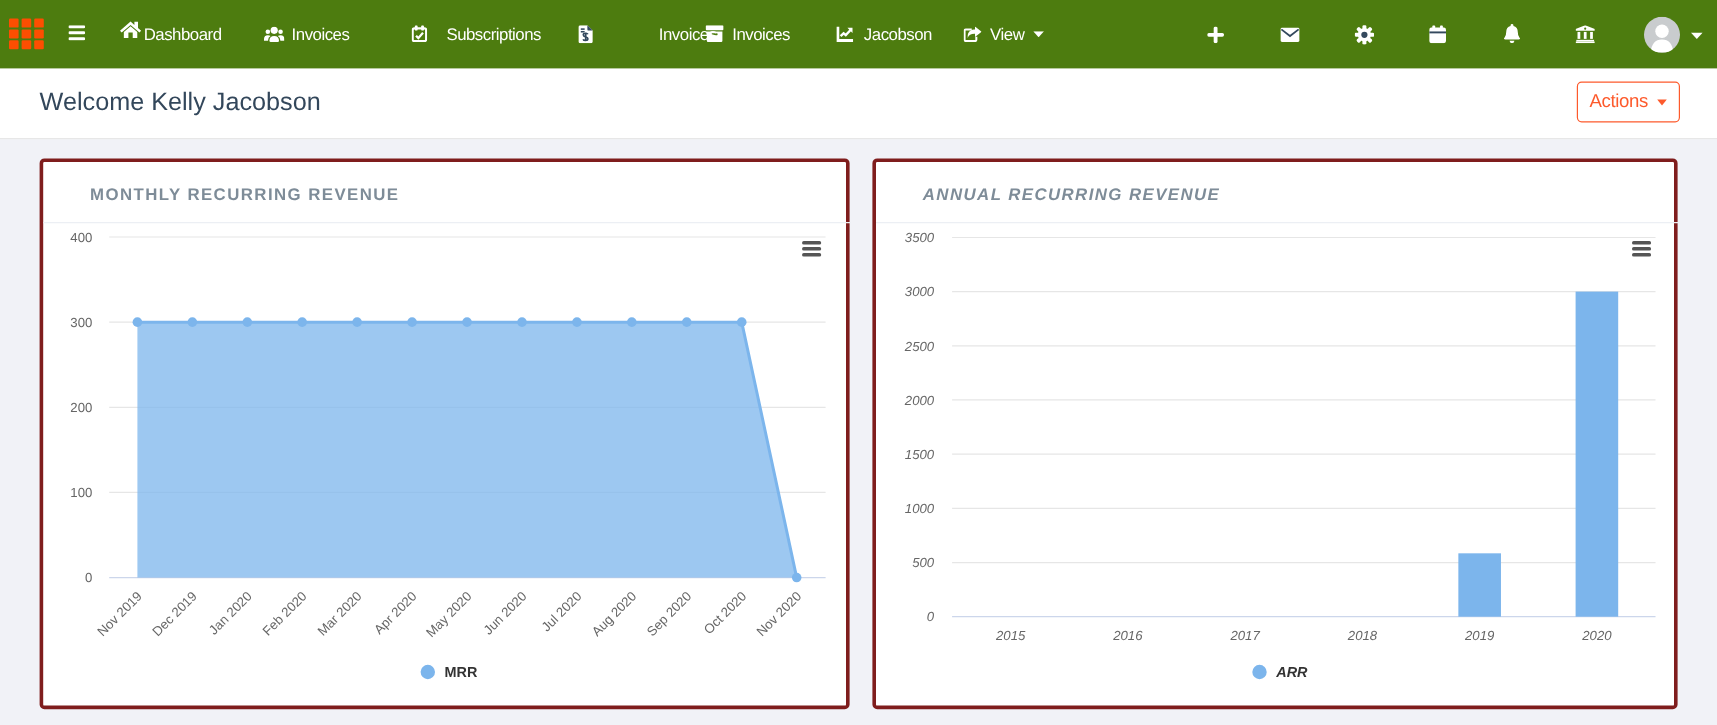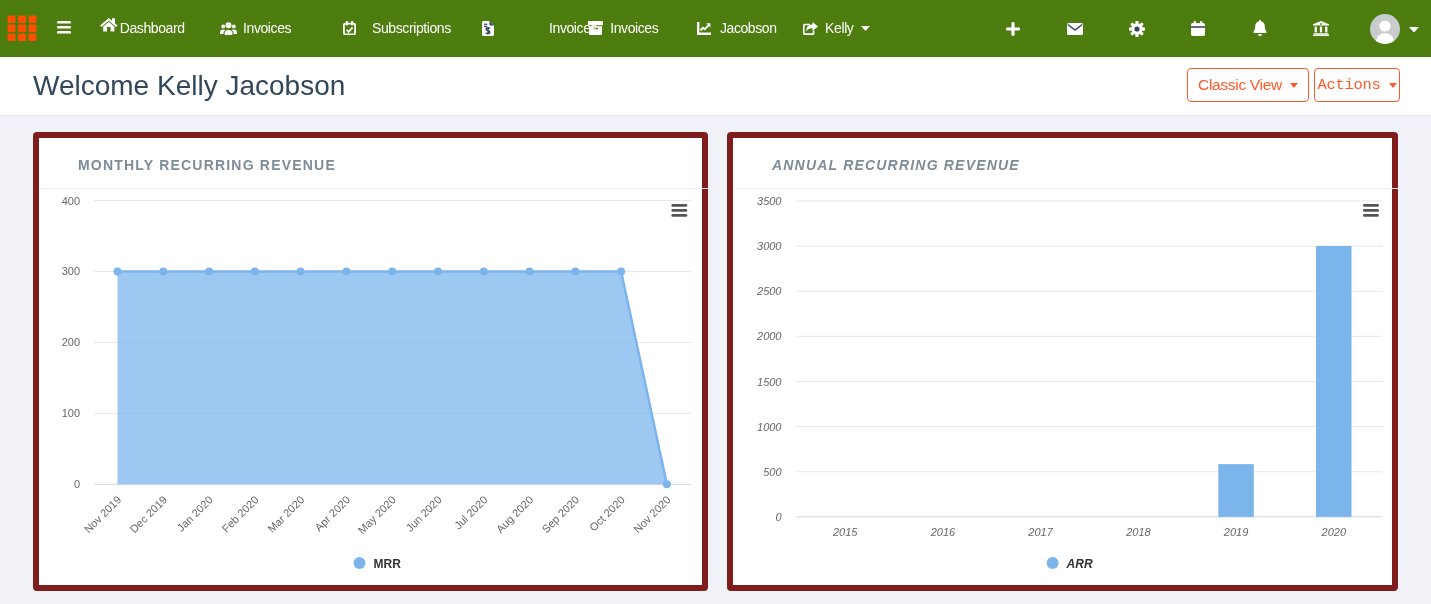--- a/index.html
+++ b/index.html
@@ -1,24 +1,24 @@
 <!DOCTYPE html>
 <html><head>
 <meta charset="utf-8">
 <style>
   * { margin:0; padding:0; box-sizing:border-box; }
   html,body { filter:opacity(1); width:1431px; height:604px; font-family:"Liberation Sans",sans-serif; background:#f1f2f7; position:relative; overflow:hidden; }
   nav { position:absolute; left:0; top:0; width:1431px; height:74px; background:#4d7c0f; box-shadow:0 2px 5px rgba(0,0,0,0.12); }
   nav svg { position:absolute; }
   .navtxt { position:absolute; color:#fff; font-size:14px; letter-spacing:-0.4px; line-height:14px; top:21.2px; }
   .hdr { position:absolute; left:0; top:57px; width:1431px; height:59px; background:#fff; border-bottom:1px solid #e7e7e7; }
-  .hdr h1 { position:absolute; left:33px; top:73px; font-size:28px; font-weight:normal; color:#33475b; line-height:25px; top:16px; }
+  .hdr h1 { position:absolute; left:33px; top:73px; font-size:21px; font-weight:normal; color:#33475b; line-height:25px; top:16px; }
   .btn { position:absolute; height:34px; border:1px solid #fd5a2c; border-radius:4px; color:#fd5a2c; font-size:15.5px; letter-spacing:-0.3px; background:#fff; display:flex; align-items:center; justify-content:center; gap:8px; }
   .caret { width:0; height:0; border-left:4.5px solid transparent; border-right:4.5px solid transparent; border-top:5px solid #fd5a2c; display:inline-block; }
-  .card { position:absolute; background:#fff; border:6px solid #7f1d1d; border-radius:4px; }
+  .card { position:absolute; background:#fff; border:3px solid #7f1d1d; border-radius:4px; }
   .card svg { position:absolute; left:0; top:1px; font-family:"Liberation Sans",sans-serif; }
 </style>
 </head>
 <body>
 <nav>
 
   <svg style="left:7px; top:15px;" width="31" height="27">
     <g fill="#fd4e01">
       <rect x="0.5" y="0.5" width="8" height="7.5" rx="1"></rect>
         <rect x="11" y="0.5" width="8" height="7.5" rx="1"></rect>
@@ -90,21 +90,21 @@
         <path fill="#fff" stroke="none" d="M13.4 1.2 L13.4 5.4 L9.2 1.2 Z"></path>
       </g>
     </svg>
   <span class="navtxt" style="left:719.9px;">Jacobson</span>
   <svg style="left:802.6px; top:22px;" width="15" height="13">
       <g>
         <path fill="#fff" d="M9.5 0 L15 4.4 L9.5 8.8 L9.5 6.2 Q4.8 6 3.4 9.6 Q2.9 5 6.2 3.2 Q7.6 2.4 9.5 2.6 Z"></path>
         <path fill="none" stroke="#fff" stroke-width="1.7" d="M6.8 2.5 L1.8 2.5 Q0.8 2.5 0.8 3.5 L0.8 11.2 Q0.8 12.2 1.8 12.2 L9.6 12.2 Q10.6 12.2 10.6 11.2 L10.6 8.6"></path>
       </g>
     </svg>
-  <span class="navtxt" style="left:825.1px;">Kelly</span>
+  <span class="navtxt" style="left:825.1px;">View</span>
   <svg style="left:861px; top:26px;" width="9" height="5">
       <path fill="#fff" d="M0 0 L9 0 L4.5 5 Z"></path>
     </svg>
   <svg style="left:1006px; top:21.5px;" width="14" height="14">
       <g fill="#fff">
         <rect x="5.4" y="0" width="3.2" height="14" rx="1.4"></rect>
         <rect x="0" y="5.4" width="14" height="3.2" rx="1.4"></rect>
       </g>
     </svg>
   <svg style="left:1067px; top:22.5px;" width="16" height="12">
@@ -162,22 +162,21 @@
         <circle cx="15" cy="12" r="5.6"></circle>
         <path d="M15 19 Q23.5 19 24.5 30 L5.5 30 Q6.5 19 15 19 Z"></path>
       </g>
     </svg>
   <svg style="left:1408.5px; top:27px;" width="10" height="5.5">
       <path fill="#fff" d="M0 0 L10 0 L5 5.5 Z"></path>
     </svg>
 </nav>
 <div class="hdr">
   <h1>Welcome Kelly Jacobson</h1>
-  <div class="btn" style="left:1187px; top:11px; width:122px;">Classic View <span class="caret"></span></div>
-  <div class="btn" style="left:1314px; top:11px; width:86px;font-family:Liberation Mono, monospace;">Actions <span class="caret"></span></div>
+  <div class="btn" style="left:1314px; top:11px; width:86px;">Actions <span class="caret"></span></div>
 </div>
 <div class="card" style="left:33px; top:132px; width:675px; height:459px;">
 <svg width="673" height="451" viewBox="0 0 673 451">
 <text x="39" y="31" font-size="14" font-weight="bold" letter-spacing="1.2" fill="#7e8c98">MONTHLY RECURRING REVENUE</text>
 <line x1="0" y1="49.5" x2="673" y2="49.5" stroke="#eceff4" stroke-width="1"></line>
 <line x1="55" y1="61.5" x2="652" y2="61.5" stroke="#e6e6e6" stroke-width="1"></line>
 <text x="41" y="65.5" font-size="11" fill="#666" text-anchor="end">400</text>
 <line x1="55" y1="132.45" x2="652" y2="132.45" stroke="#e6e6e6" stroke-width="1"></line>
 <text x="41" y="136.45" font-size="11" fill="#666" text-anchor="end">300</text>
 <line x1="55" y1="203.4" x2="652" y2="203.4" stroke="#e6e6e6" stroke-width="1"></line>

